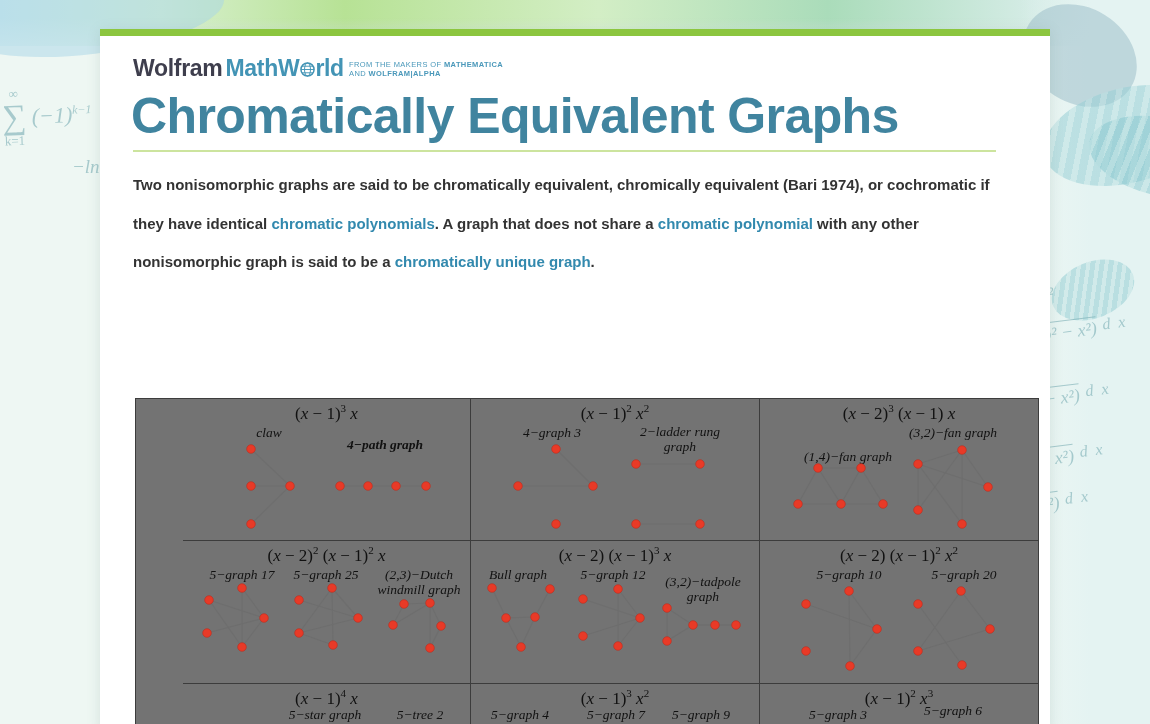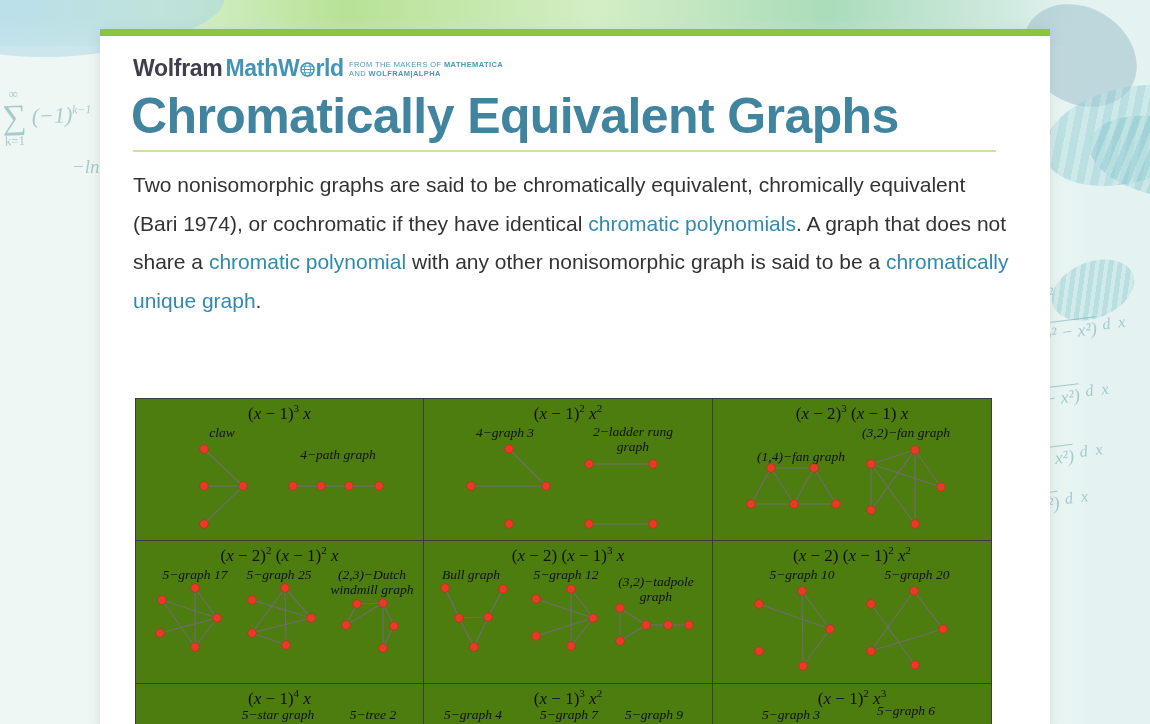--- a/index.html
+++ b/index.html
@@ -40,28 +40,28 @@
   .card{position:absolute;left:100px;top:29px;width:950px;height:695px;background:#ffffff;
         border-top:7px solid #8cc63f;box-shadow:0 2px 12px rgba(90,130,115,.18);}
   .logo{position:absolute;left:33px;top:19px;white-space:nowrap;}
   .logo .w{font-size:23px;font-weight:600;color:#3e3e4d;letter-spacing:-.3px;}
   .logo .mw{font-size:23px;font-weight:600;color:#4394b5;letter-spacing:-.3px;margin-left:3px;}
   .logo .globe{display:inline-block;vertical-align:-1px;margin:0 .5px;}
   .tagline{position:absolute;left:249px;top:24px;color:#4a98ba;font-size:7.5px;letter-spacing:.4px;line-height:9px;white-space:nowrap;}
   .tagline b{font-weight:700;}
   .page-title{position:absolute;left:31px;top:51px;font-size:50px;font-weight:600;color:#40849f;letter-spacing:-.6px;}
   .title-rule{position:absolute;left:33px;top:114px;width:863px;height:2px;background:#cce49e;}
-  .para{position:absolute;left:33px;top:130px;width:880px;font-size:21px;line-height:38.6px;color:#333333;}
+  .para{position:absolute;left:33px;top:130px;width:880px;font-size:15px;line-height:38.6px;color:#333333;font-weight:bold;}
   .para .plink{color:#3289ae;cursor:pointer;}
 
   
   .figure{position:absolute;left:35px;top:362px;width:855px;height:326px;
           border:1px solid #3c3c3c;border-bottom:none;display:grid;
           grid-template-columns:288px 289px 278px;grid-template-rows:142px 143px auto;
-          background:#4d7c0f;overflow:hidden;}
+          background:#737373;overflow:hidden;padding-left:47px;}
   .cell{position:relative;overflow:visible;}
   .cell.bR{border-right:1px solid #3c3c3c;}
   .cell.bB{border-bottom:1px solid #3c3c3c;}
   .poly{position:absolute;left:0;top:3px;width:100%;text-align:center;
         font-family:"Liberation Serif",serif;font-size:17px;color:#111;}
   .poly i{font-style:italic;}
   .poly sup{font-size:11px;}
   .glabel{position:absolute;transform:translate(-50%,-50%);text-align:center;white-space:nowrap;
           font-family:"Liberation Serif",serif;font-style:italic;font-size:13.5px;line-height:15px;color:#111;}
   .gsvg{position:absolute;left:0;top:0;}
@@ -118,21 +118,21 @@
     <div class="title-rule"></div>
 
     <p class="para" style="margin:0;"><span class="ptext">Two nonisomorphic graphs are said to be chromatically equivalent, chromically equivalent (Bari 1974), or cochromatic if they have identical </span><span class="plink">chromatic polynomials</span><span class="ptext">. A graph that does not share a </span><span class="plink">chromatic polynomial</span><span class="ptext"> with any other nonisomorphic graph is said to be a </span><span class="plink">chromatically unique graph</span><span class="ptext">.</span></p>
 
     <div class="figure">
         <div class="cell bR bB">
           <div class="poly">(<i>x</i> − 1)<sup>3</sup> <i>x</i></div>
           <div class="glabel" style="left: 86px; top: 33px;">
             <div>claw</div>
           </div>
-          <div class="glabel" style="left: 202px; top: 55px;">
+          <div class="glabel" style="left: 202px; top: 45px; font-weight: bold;">
             <div>4−path graph</div>
           </div>
           <svg class="gsvg" width="288" height="142">
             <g>
               <line x1="68" y1="50" x2="107" y2="87" stroke="#6e6e6e" stroke-width="1.2"></line>
               <line x1="68" y1="87" x2="107" y2="87" stroke="#6e6e6e" stroke-width="1.2"></line>
               <line x1="68" y1="125" x2="107" y2="87" stroke="#6e6e6e" stroke-width="1.2"></line>
               <circle cx="68" cy="50" r="4.3" fill="#e83a27" stroke="#c02a1b" stroke-width="0.6"></circle>
               <circle cx="68" cy="87" r="4.3" fill="#e83a27" stroke="#c02a1b" stroke-width="0.6"></circle>
               <circle cx="68" cy="125" r="4.3" fill="#e83a27" stroke="#c02a1b" stroke-width="0.6"></circle>

